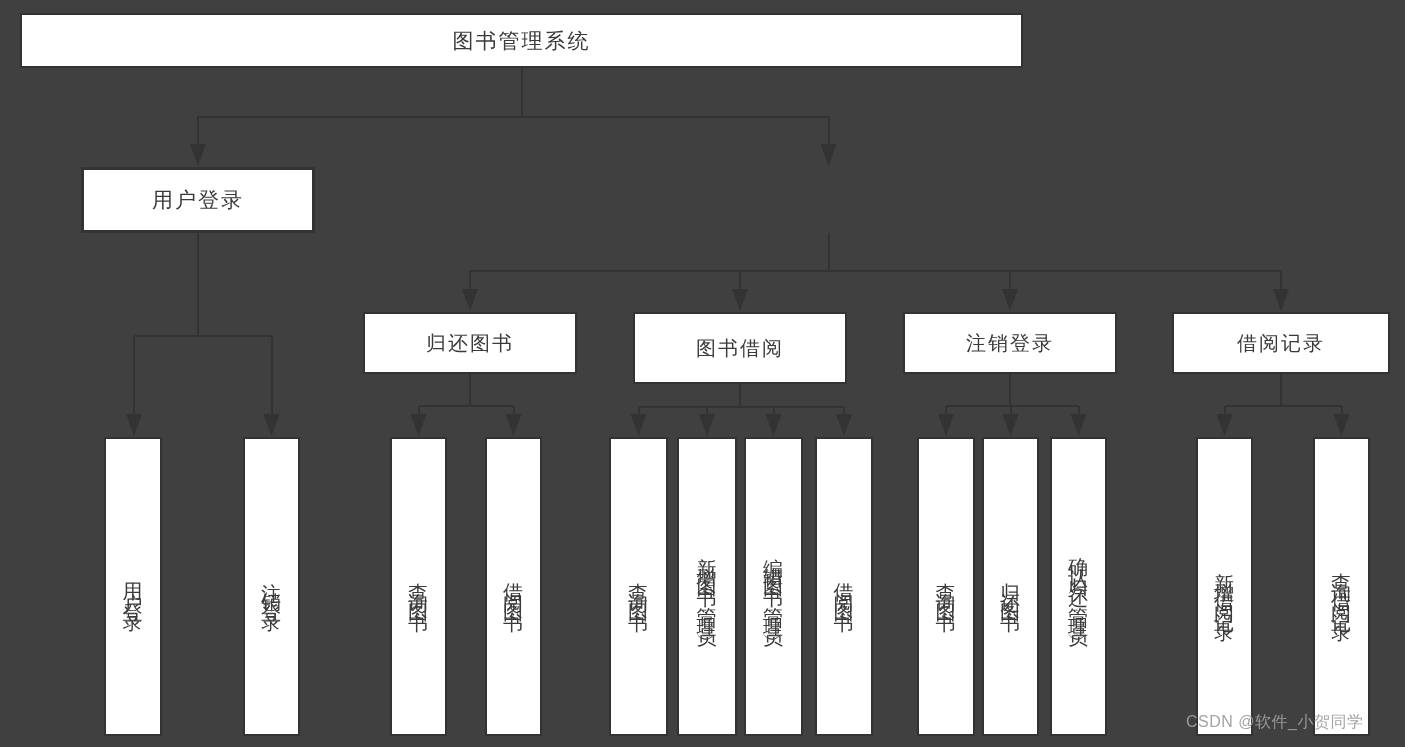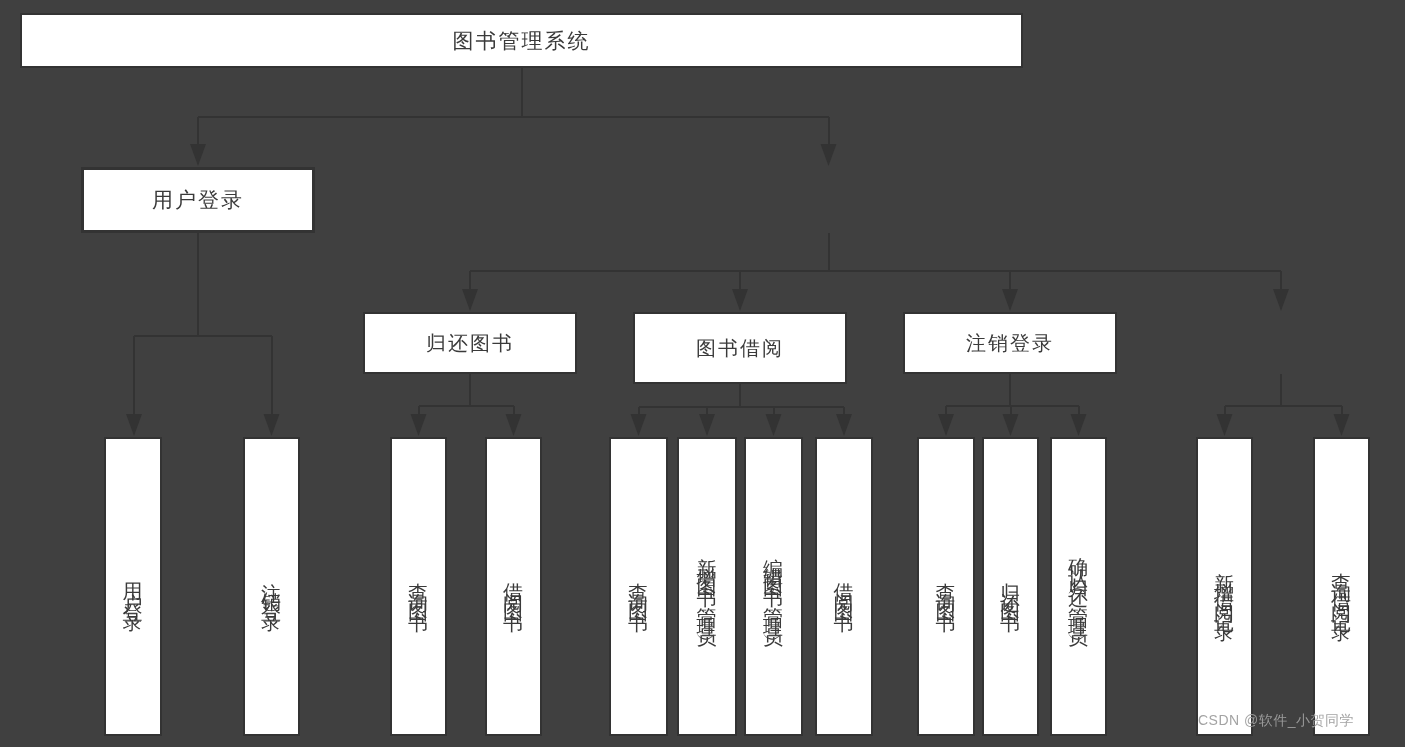--- a/index.html
+++ b/index.html
@@ -18,22 +18,22 @@
   .node.lv3{border-width:2px;}
   .node .lbl{letter-spacing:2px;white-space:nowrap;}
   .node.h1 .lbl{font-size:21px;}
   .node.lv2 .lbl{font-size:21px;}
   .node.lv3 .lbl{font-size:20px;}
   .node.v .lbl{
     writing-mode:vertical-rl;text-orientation:mixed;
     font-size:20px;letter-spacing:10px;line-height:1;white-space:nowrap;
   }
   .watermark{
-    position:absolute;left:1186px;top:712px;font-size:14px;letter-spacing:0.5px;
-    color:rgba(158,158,158,0.95);white-space:nowrap;z-index:5;margin-left:12px;
+    position:absolute;left:1186px;top:712px;font-size:16px;letter-spacing:0.5px;
+    color:rgba(158,158,158,0.95);white-space:nowrap;z-index:5;
   }
 </style>
 </head>
 <body>
 
 <div class="stage">
 
   <svg class="wires" viewBox="0 0 1405 747" xmlns="http://www.w3.org/2000/svg" aria-hidden="true">
 
     <g>
@@ -120,20 +120,23 @@
 
   <div class="node lv3" style="left:363px;top:312px;width:214px;height:62px">
     <span class="lbl">归还图书</span>
   </div>
   <div class="node lv3" style="left:633px;top:312px;width:214px;height:72px">
     <span class="lbl">图书借阅</span>
   </div>
   <div class="node lv3" style="left:903px;top:312px;width:214px;height:62px">
     <span class="lbl">注销登录</span>
   </div>
+  <div class="node lv3" style="left:1172px;top:312px;width:218px;height:62px">
+    <span class="lbl">借阅记录</span>
+  </div>
 
   <div class="node v" style="left:104px;top:437px;width:58px;height:299px">
     <span class="lbl">用户登录</span>
   </div>
   <div class="node v" style="left:243px;top:437px;width:57px;height:299px">
     <span class="lbl">注销登录</span>
   </div>
 
   <div class="node v" style="left:390px;top:437px;width:57px;height:299px">
     <span class="lbl">查询图书</span>

